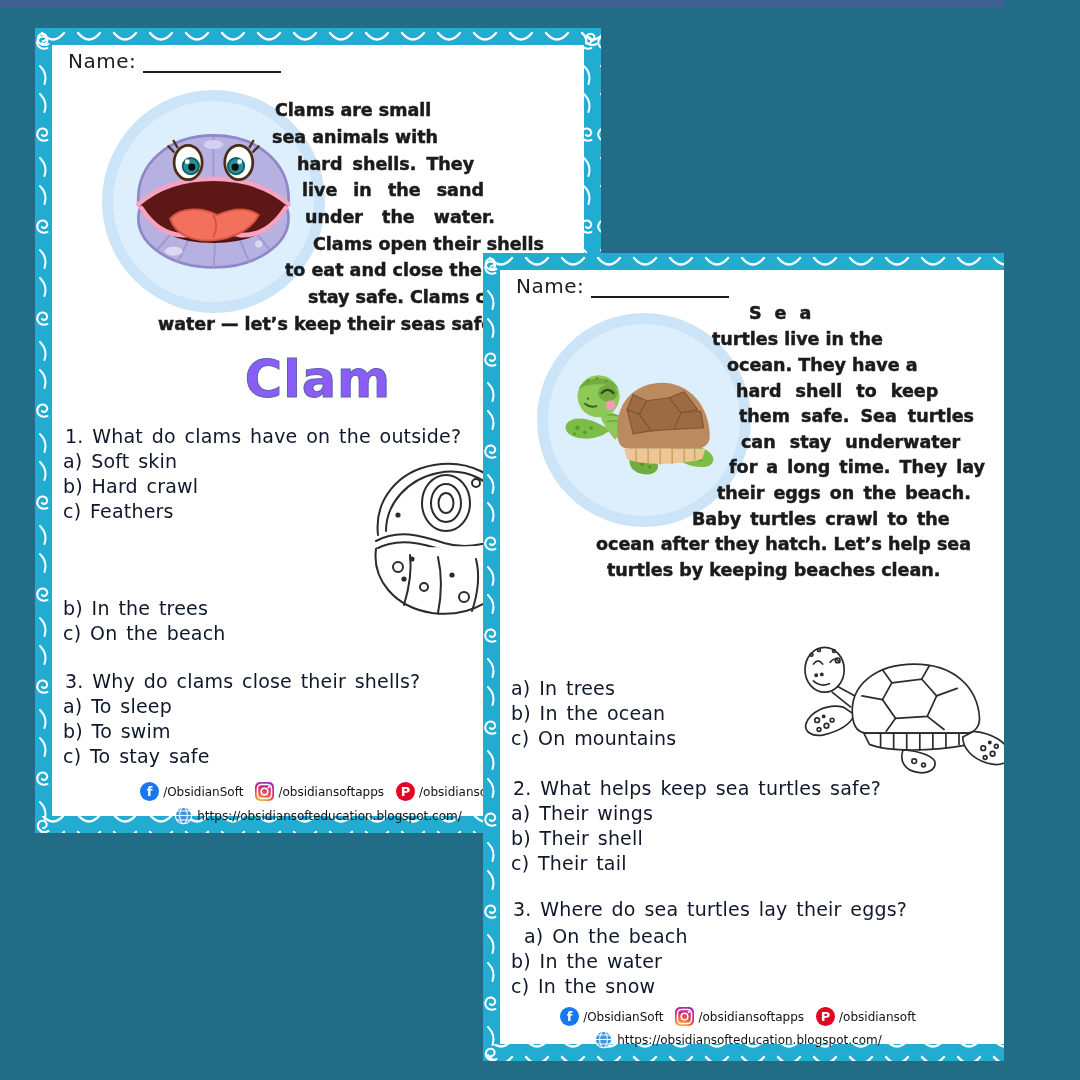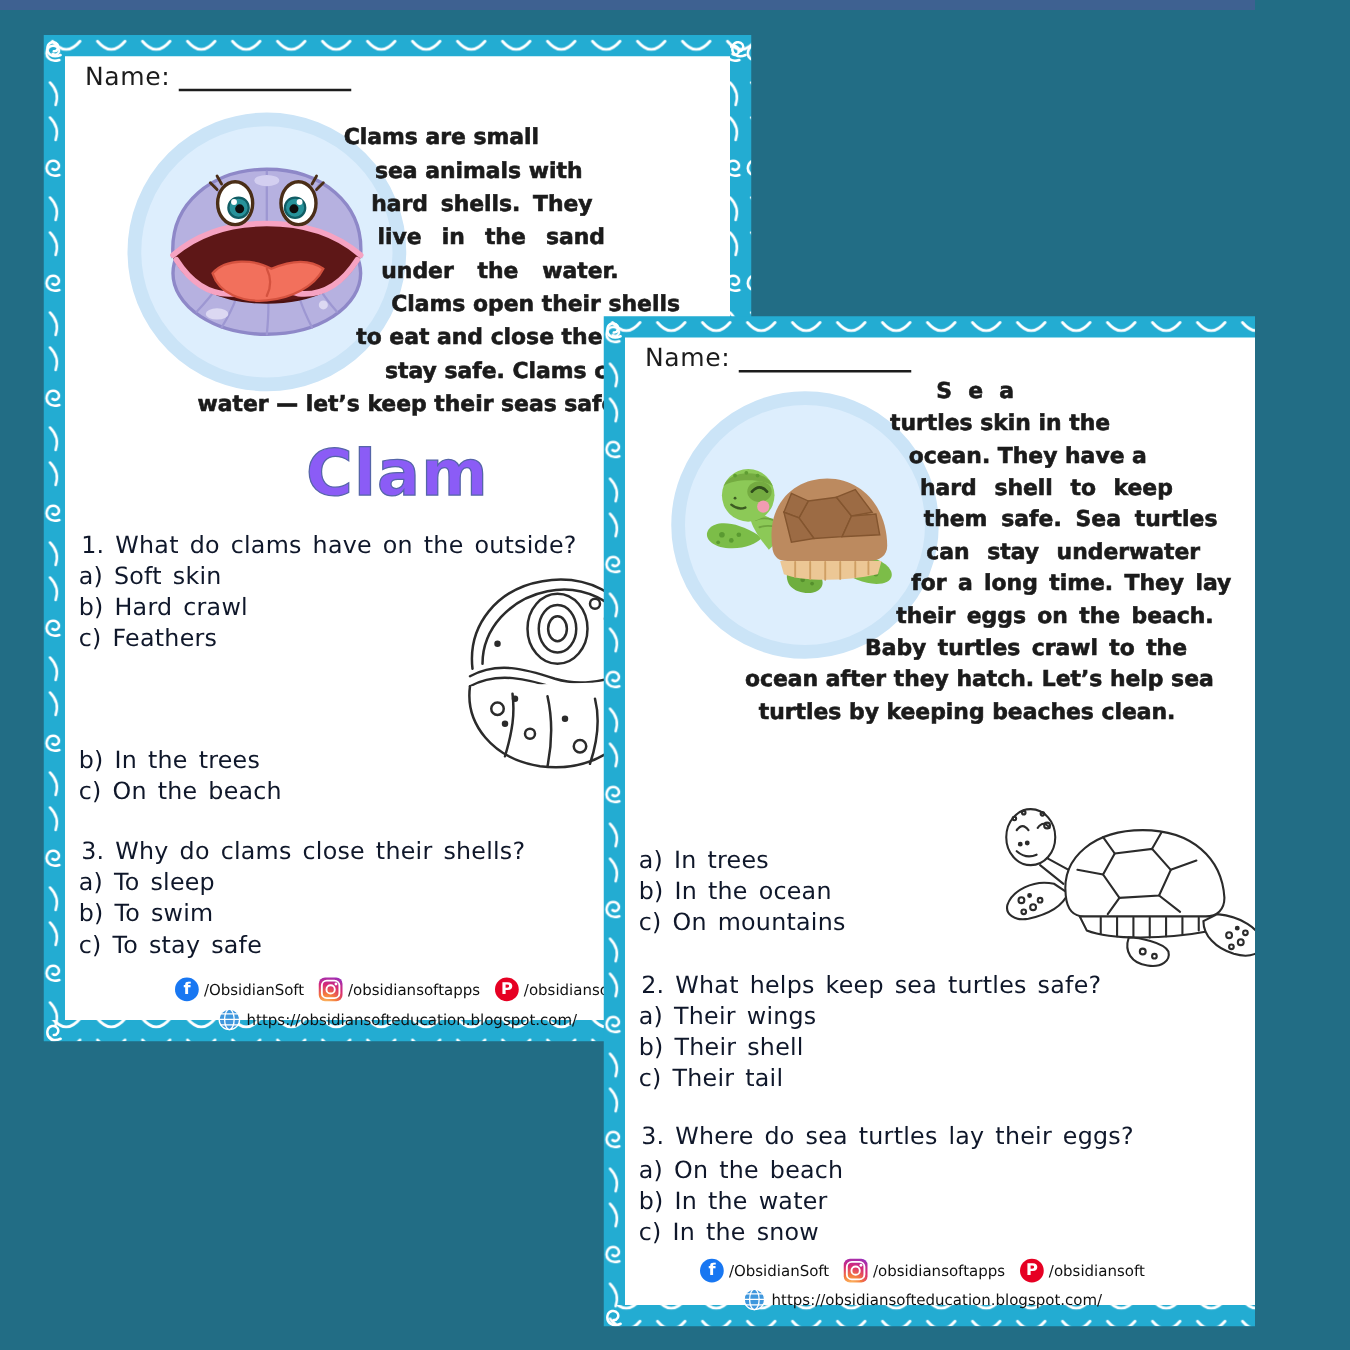--- a/index.html
+++ b/index.html
@@ -102,21 +102,21 @@
             <circle cx="125" cy="46" r="9" fill="#27929a" stroke="#115d64" stroke-width="2"></circle>
             <circle cx="124" cy="47" r="4" fill="#0d0d0d"></circle>
             <circle cx="129" cy="41" r="2.6" fill="#fff"></circle>
             <path d="M144 30 L150 24 M140 25 L144 18" stroke="#4a2e17" stroke-width="2.5"></path>
           </g>
         </svg>
       </div>
 
       <div>
         <span class="pline" style="left:223px;top:55px">Clams are small</span>
-        <span class="pline" style="left:248px;top:82px">sea animals with</span>
+        <span class="pline" style="left:220px;top:82px">sea animals with</span>
         <span class="pline" style="left:245px;top:109px;word-spacing:4px">hard shells. They</span>
         <span class="pline" style="left:250px;top:135px;word-spacing:10px">live in the sand</span>
         <span class="pline" style="left:253px;top:162px;word-spacing:13px">under the water.</span>
         <span class="pline" style="left:261px;top:189px">Clams open their shells</span>
         <span class="pline" style="left:233px;top:215px">to eat and close them to</span>
         <span class="pline" style="left:256px;top:242px">stay safe. Clams clean the</span>
         <span class="pline" style="left:106px;top:269px">water — let’s keep their seas safe.</span>
       </div>
 
       <h1 class="title">Clam</h1>
@@ -269,21 +269,21 @@
               <path d="M92 72 L108 78 L124 100 L100 104 Z"></path>
             </g>
             <path d="M88 124 L196 124 L192 138 C156 146 112 146 92 138 Z" fill="#ecc795"></path>
             <path d="M104 125 L104 141 M120 125 L120 143 M136 125 L136 144 M152 125 L152 143 M168 125 L168 141 M182 125 L182 138" stroke="#cf9f63" stroke-width="2"></path>
           </g>
         </svg>
       </div>
 
       <div>
         <span class="pline sp" style="left:249px;top:33px">Sea</span>
-        <span class="pline" style="left:212px;top:59px">turtles skin in the</span>
+        <span class="pline" style="left:212px;top:59px">turtles live in the</span>
         <span class="pline" style="left:227px;top:85px">ocean. They have a</span>
         <span class="pline" style="left:236px;top:111px;word-spacing:8px">hard shell to keep</span>
         <span class="pline" style="left:239px;top:136px;word-spacing:5px">them safe. Sea turtles</span>
         <span class="pline" style="left:241px;top:162px;word-spacing:8px">can stay underwater</span>
         <span class="pline" style="left:229px;top:187px;word-spacing:3px">for a long time. They lay</span>
         <span class="pline" style="left:217px;top:213px;word-spacing:3px">their eggs on the beach.</span>
         <span class="pline" style="left:192px;top:239px;word-spacing:3px">Baby turtles crawl to the</span>
         <span class="pline" style="left:96px;top:264px">ocean after they hatch. Let’s help sea</span>
         <span class="pline" style="left:107px;top:290px">turtles by keeping beaches clean.</span>
       </div>
@@ -292,21 +292,21 @@
       <div class="q" style="left:11px;top:407px">a) In trees</div>
       <div class="q" style="left:11px;top:432px">b) In the ocean</div>
       <div class="q" style="left:11px;top:457px">c) On mountains</div>
 
       <div class="q" style="left:13px;top:507px">2. What helps keep sea turtles safe?</div>
       <div class="q" style="left:11px;top:532px">a) Their wings</div>
       <div class="q" style="left:11px;top:557px">b) Their shell</div>
       <div class="q" style="left:11px;top:582px">c) Their tail</div>
 
       <div class="q" style="left:13px;top:628px">3. Where do sea turtles lay their eggs?</div>
-      <div class="q" style="left:11px;top:655px">a) On the beach</div>
+      <div class="q" style="left:24px;top:655px">a) On the beach</div>
       <div class="q" style="left:11px;top:680px">b) In the water</div>
       <div class="q" style="left:11px;top:705px">c) In the snow</div>
 
       <svg class="bw" style="left:289px;top:368px" width="228" height="140" viewBox="0 0 240 150">
         <g fill="none" stroke="#2b2b2b" stroke-width="1.8" stroke-linecap="round">
           <ellipse cx="36" cy="34" rx="21" ry="24" fill="#fff"></ellipse>
           <path d="M24 28 q 5 -7 10 0 M42 26 q 5 -7 10 0"></path>
           <circle cx="27" cy="40" r="1.2" fill="#2b2b2b"></circle>
             <circle cx="33" cy="39" r="1.2" fill="#2b2b2b"></circle>
           <path d="M24 46 q 8 7 17 3"></path>

